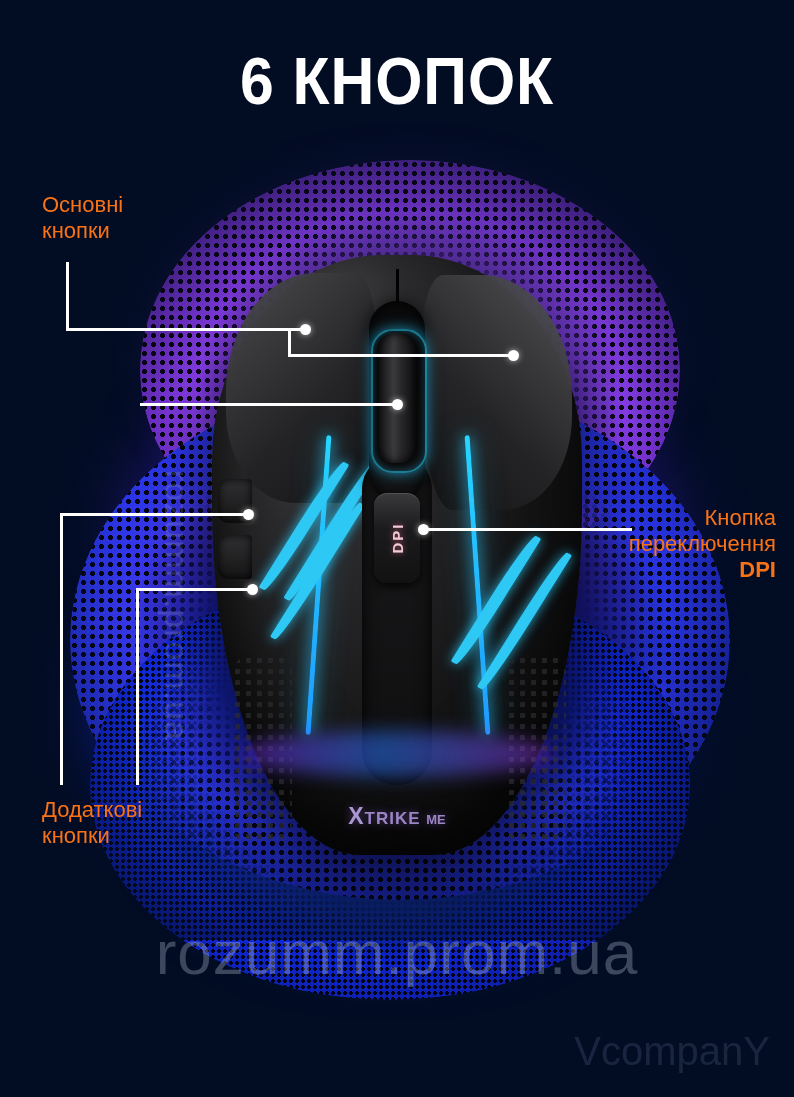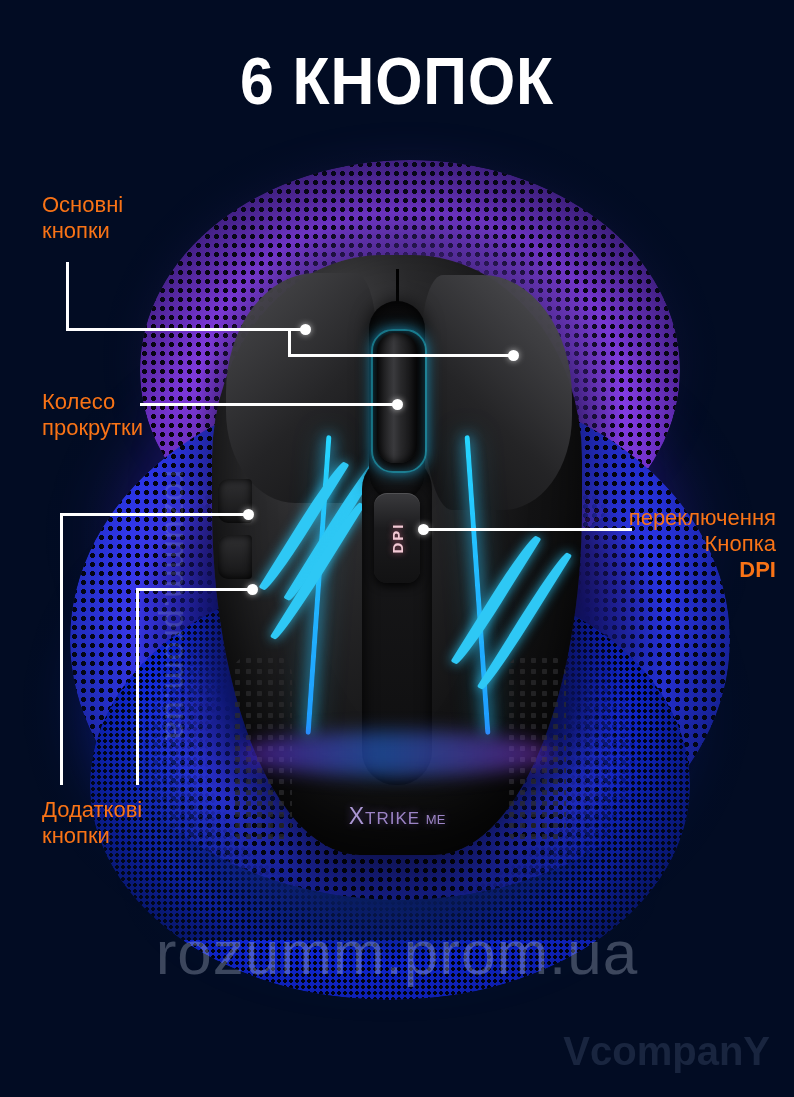--- a/index.html
+++ b/index.html
@@ -128,42 +128,42 @@
      box-shadow:inset 0 0 8px #000;}
   .sb1{top:224px;}
   .sb2{top:280px;}
 
   .grip{position:absolute;left:20px;top:400px;width:60px;height:190px;border-radius:20px;
      background-image:radial-gradient(circle,#2a2a2c 36%,transparent 38%);
      background-size:11px 11px;opacity:.75;}
   .grip.r{left:auto;right:16px;}
 
   .logo{position:absolute;left:50%;top:548px;transform:translateX(-50%);
-     color:#a98fd6;font-size:17px;font-weight:normal;letter-spacing:1px;
+     color:#a98fd6;font-size:17px;font-weight:bold;letter-spacing:1px;
      text-shadow:0 0 8px rgba(150,110,220,.55);white-space:nowrap;opacity:.92;}
   .logo .x{font-size:23px;color:#b9a3e4;}
   .logo .me{font-size:13px;letter-spacing:0;}
 
   
   .label{position:absolute;color:#f97316;font-size:22px;line-height:26px;font-weight:400;}
   .label.r{text-align:right;}
   .label b{font-weight:bold;}
 
   .cl{position:absolute;background:#ffffff;}
   .cl.h{height:3px;}
   .cl.v{width:3px;}
   .dot{position:absolute;width:11px;height:11px;border-radius:50%;background:#ffffff;
      box-shadow:0 0 6px rgba(255,255,255,.65);}
 
   
   .wm1{position:absolute;left:0;top:922px;width:794px;text-align:center;
      color:rgba(200,210,230,.30);font-size:62px;line-height:62px;font-weight:400;
      letter-spacing:1px;}
   .wm2{position:absolute;right:24px;top:1031px;
-     color:rgba(120,140,175,.20);font-size:40px;line-height:40px;font-weight:700;}
+     color:rgba(120,140,175,.20);font-size:40px;line-height:40px;font-weight:400;}
   .wm-side{position:absolute;left:196px;top:470px;
      color:rgba(185,200,225,.20);font-size:34px;font-weight:400;letter-spacing:1px;
      transform:rotate(90deg);transform-origin:0 0;white-space:nowrap;}
 </style>
 </head>
 <body>
 
 <div id="stage">
 
   <div class="burstwrap">
@@ -234,41 +234,37 @@
     <div>Основні</div>
     <div>кнопки</div>
   </div>
   <div class="cl v" style="left:66px;top:262px;height:66px;"></div>
   <div class="cl h" style="left:66px;top:328px;width:240px;"></div>
   <div class="dot" style="left:300px;top:324px;"></div>
   <div class="cl v" style="left:288px;top:328px;height:28px;"></div>
   <div class="cl h" style="left:288px;top:354px;width:225px;"></div>
   <div class="dot" style="left:508px;top:350px;"></div>
 
-  <div class="label" style="left:42px;top:389px;">
-    <div>Колесо</div>
-    <div>прокрутки</div>
-  </div>
   <div class="cl h" style="left:140px;top:403px;width:258px;"></div>
   <div class="dot" style="left:392px;top:399px;"></div>
 
   <div class="label" style="left:42px;top:797px;">
     <div>Додаткові</div>
     <div>кнопки</div>
   </div>
   <div class="cl v" style="left:60px;top:513px;height:272px;"></div>
   <div class="cl h" style="left:60px;top:513px;width:190px;"></div>
   <div class="dot" style="left:243px;top:509px;"></div>
   <div class="cl v" style="left:136px;top:588px;height:197px;"></div>
   <div class="cl h" style="left:136px;top:588px;width:117px;"></div>
   <div class="dot" style="left:247px;top:584px;"></div>
 
   <div class="label r" style="right:18px;top:505px;width:230px;">
+    <div>Кнопка</div>
     <div>переключення</div>
-    <div>Кнопка</div>
     <div><b>DPI</b></div>
   </div>
   <div class="cl h" style="left:424px;top:528px;width:208px;"></div>
   <div class="dot" style="left:418px;top:524px;"></div>
 
   <div class="wm1">rozumm.prom.ua</div>
   <div class="wm2">VcompanY</div>
 
 </div>
 

